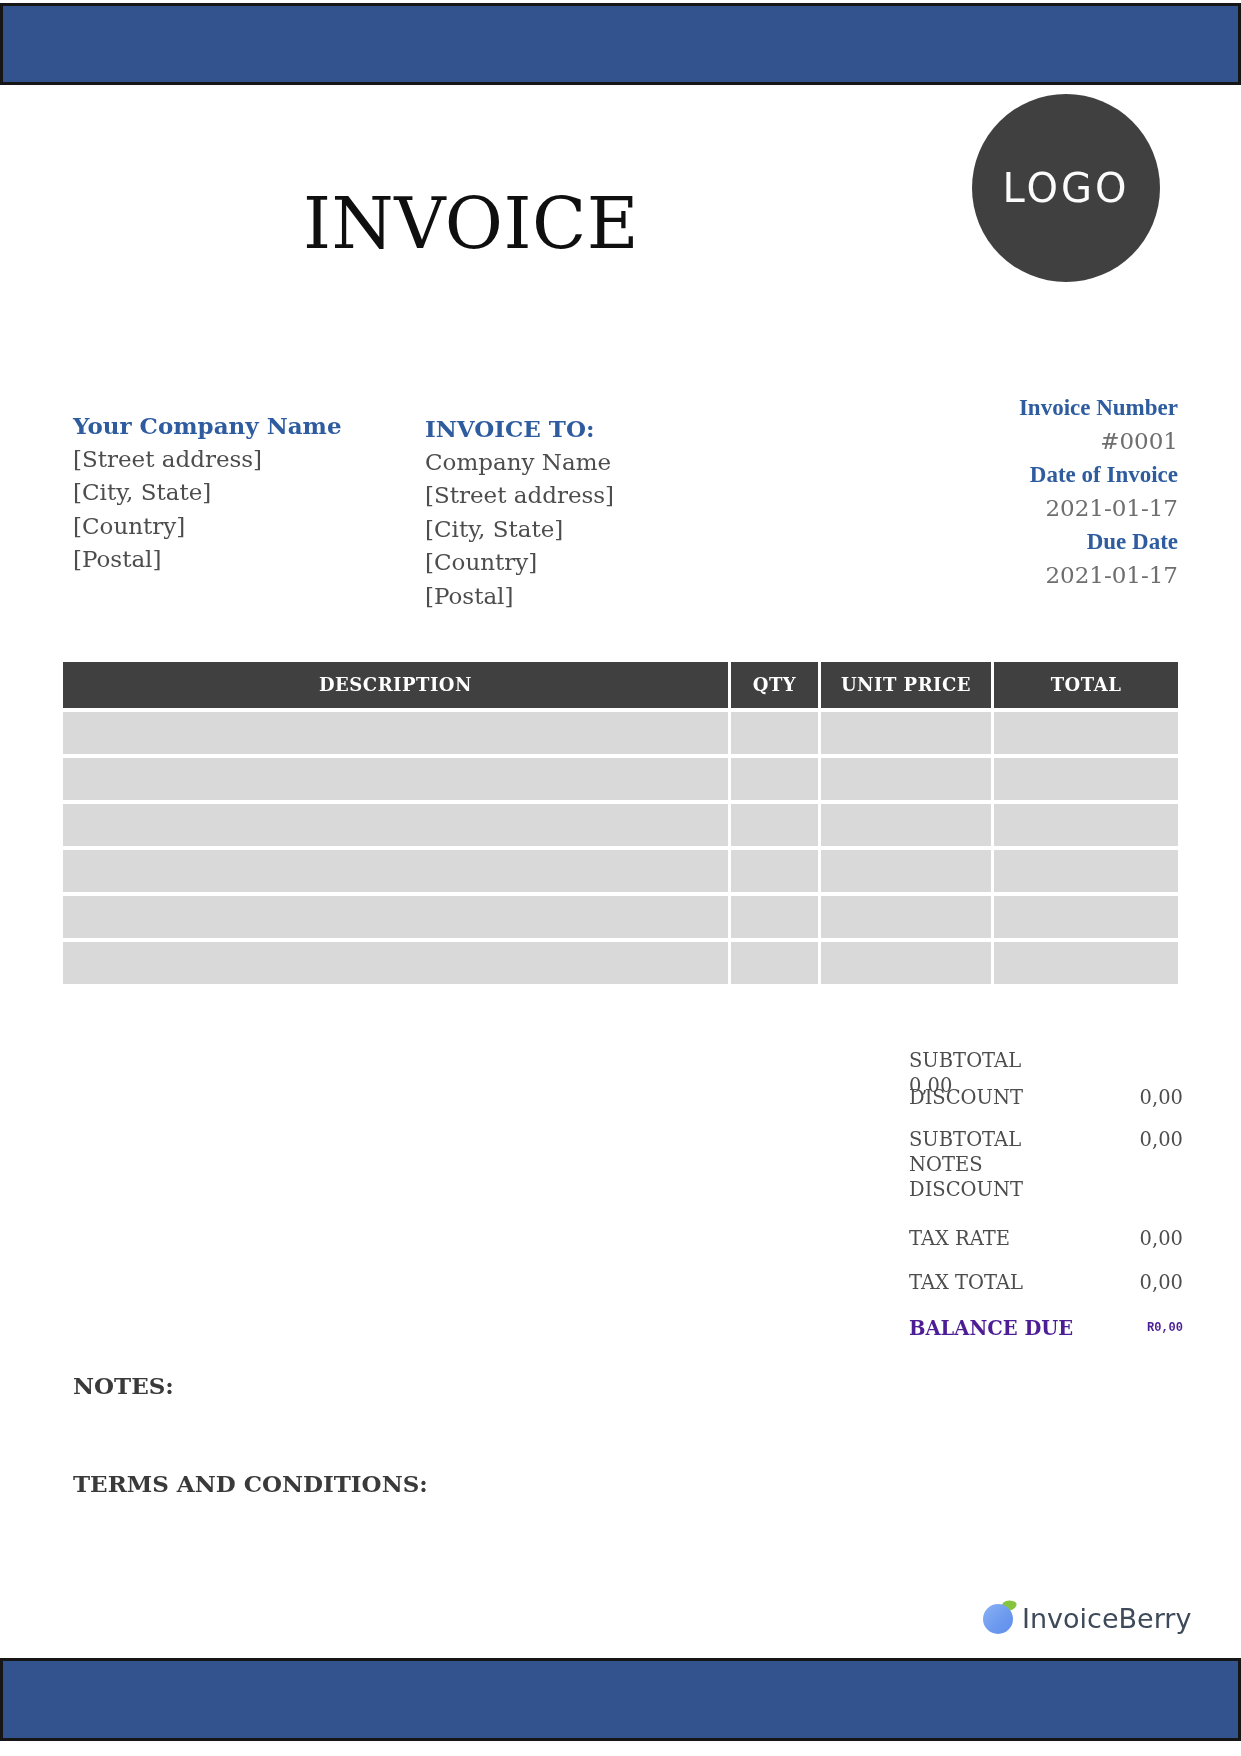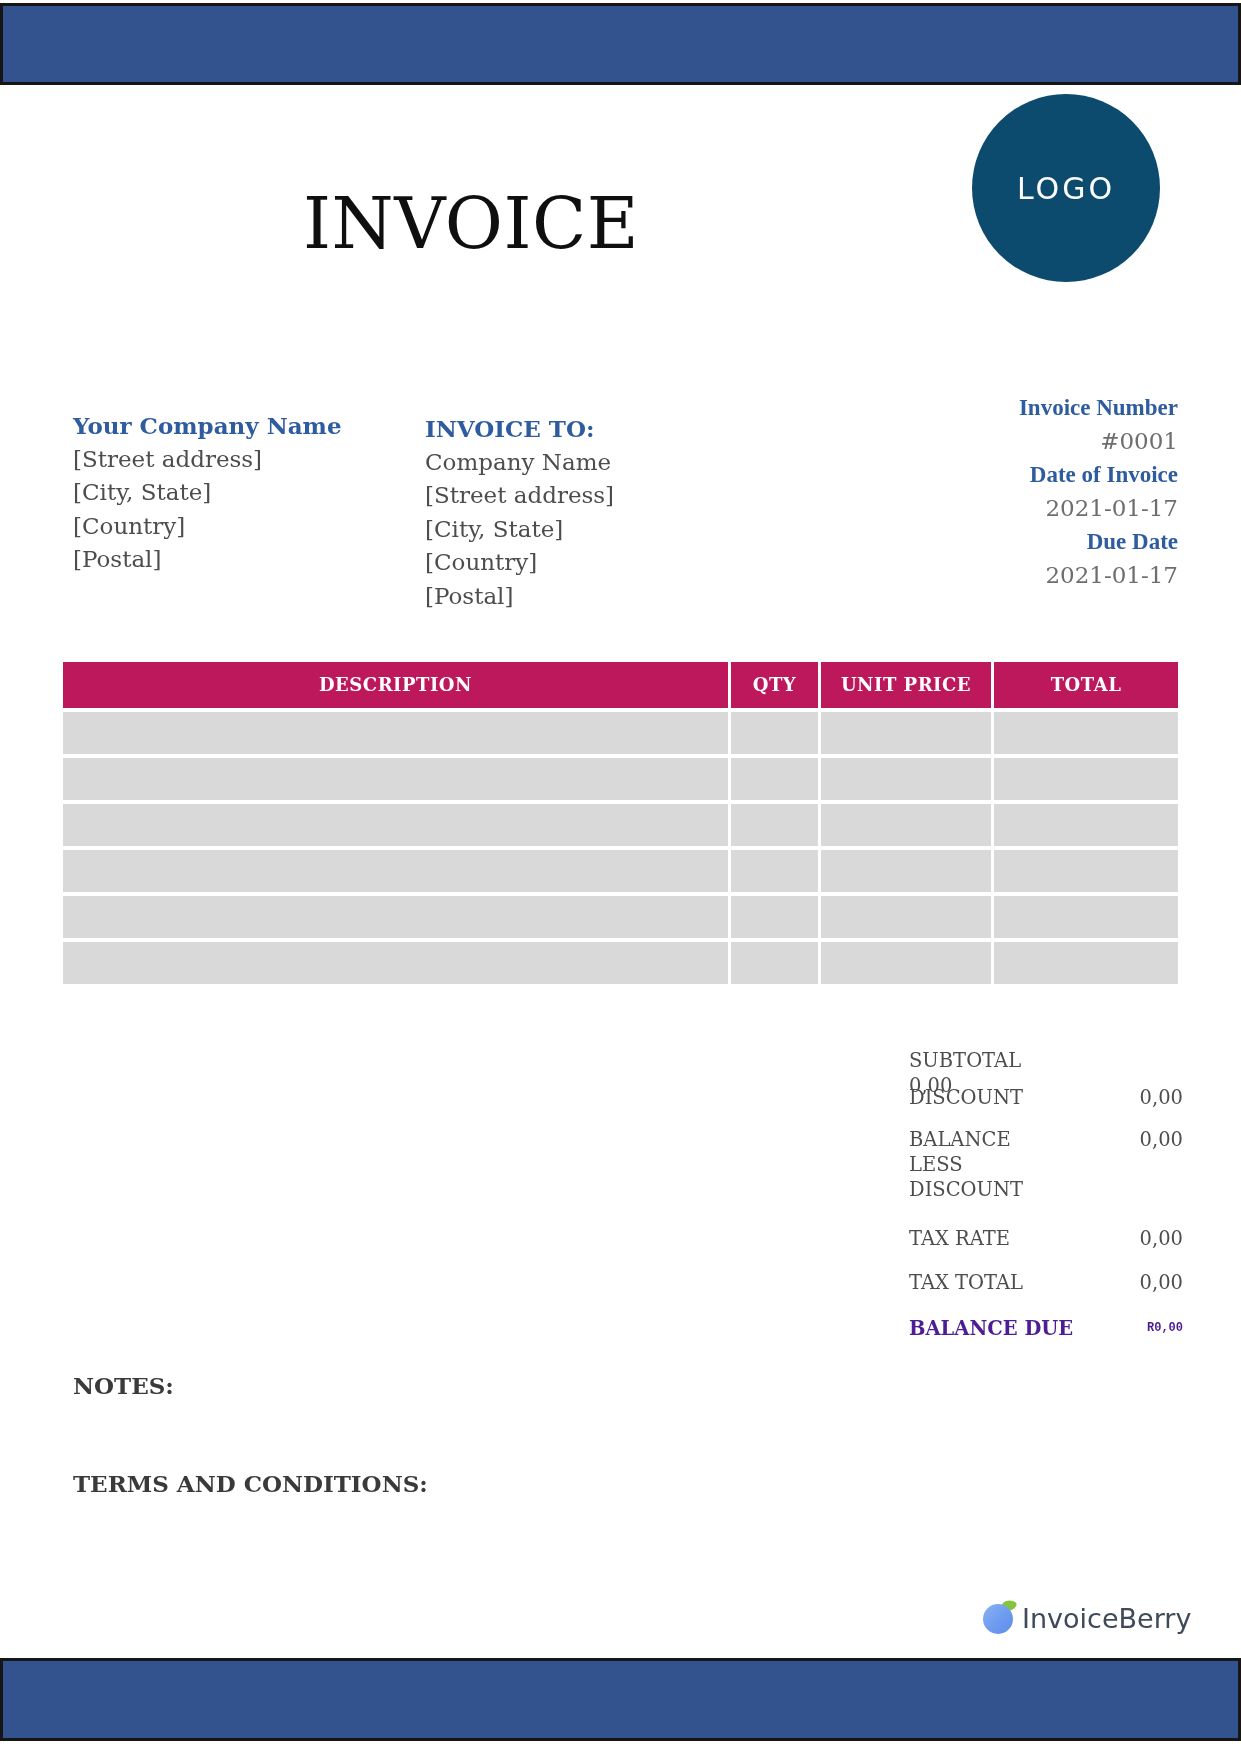--- a/index.html
+++ b/index.html
@@ -18,40 +18,40 @@
 
   
   .invoice-title {
     position:absolute; left:303px; top:188px;
     font-size:71px; line-height:1; color:#0f0f0f; font-weight:500; letter-spacing:0.5px;
   }
 
   
   .logo-circle {
     position:absolute; left:972px; top:94px; width:188px; height:188px;
-    border-radius:50%; background:#0c4a6e;
+    border-radius:50%; background:#404040;
     display:flex; align-items:center; justify-content:center;
-    font-family:"DejaVu Sans", sans-serif; font-size:30px; letter-spacing:3px; color:#FBFBFB;
+    font-family:"DejaVu Sans", sans-serif; font-size:40px; letter-spacing:3px; color:#FBFBFB;
   }
 
   
   .addr { font-size:23px; line-height:33.5px; color:#4D4D4D; }
   .sender    { position:absolute; left:73px;  top:409px; }
   .recipient { position:absolute; left:425px; top:391px;margin-top:21px; }
   .blue-bold { color:#2E5C9E; font-weight:bold; }
   .meta { position:absolute; right:63px; top:391px; text-align:right; font-size:23px; line-height:33.5px; }
   .meta .m-label { display:block; color:#2E5C9E; font-weight:bold;font-family:Liberation Serif, serif; }
   .meta .m-value { display:block; color:#6E6E6E; }
   .addr div, .meta span { display:block; }
 
   
   .items-table { position:absolute; left:63px; top:662px; width:1115px; }
   .t-row { display:flex; gap:3px; }
   .t-head .cell {
-    background:#be185d; color:#ffffff; font-weight:bold; font-size:18px;
+    background:#404040; color:#ffffff; font-weight:bold; font-size:18px;
     text-align:center; height:46px; line-height:46px; letter-spacing:0.5px;
   }
   .t-body-row { margin-top:4px; }
   .t-body-row .cell { background:#D9D9D9; height:42px; }
   .c-desc  { width:665px; }
   .c-qty   { width:87px; }
   .c-unit  { width:170px; }
   .c-total { width:184px; }
 
   
@@ -176,21 +176,21 @@
 
   <div class="totals-row r0">
     <span class="t-label">SUBTOTAL</span>
     <span class="t-value">0,00</span>
   </div>
   <div class="totals-row r1">
     <span class="t-label">DISCOUNT</span>
     <span class="t-value">0,00</span>
   </div>
   <div class="totals-row r2">
-    <span class="t-label">BALANCE LESS DISCOUNT</span>
+    <span class="t-label">SUBTOTAL NOTES DISCOUNT</span>
     <span class="t-value">0,00</span>
   </div>
   <div class="totals-row r3">
     <span class="t-label">TAX RATE</span>
     <span class="t-value">0,00</span>
   </div>
   <div class="totals-row r4">
     <span class="t-label">TAX TOTAL</span>
     <span class="t-value">0,00</span>
   </div>

